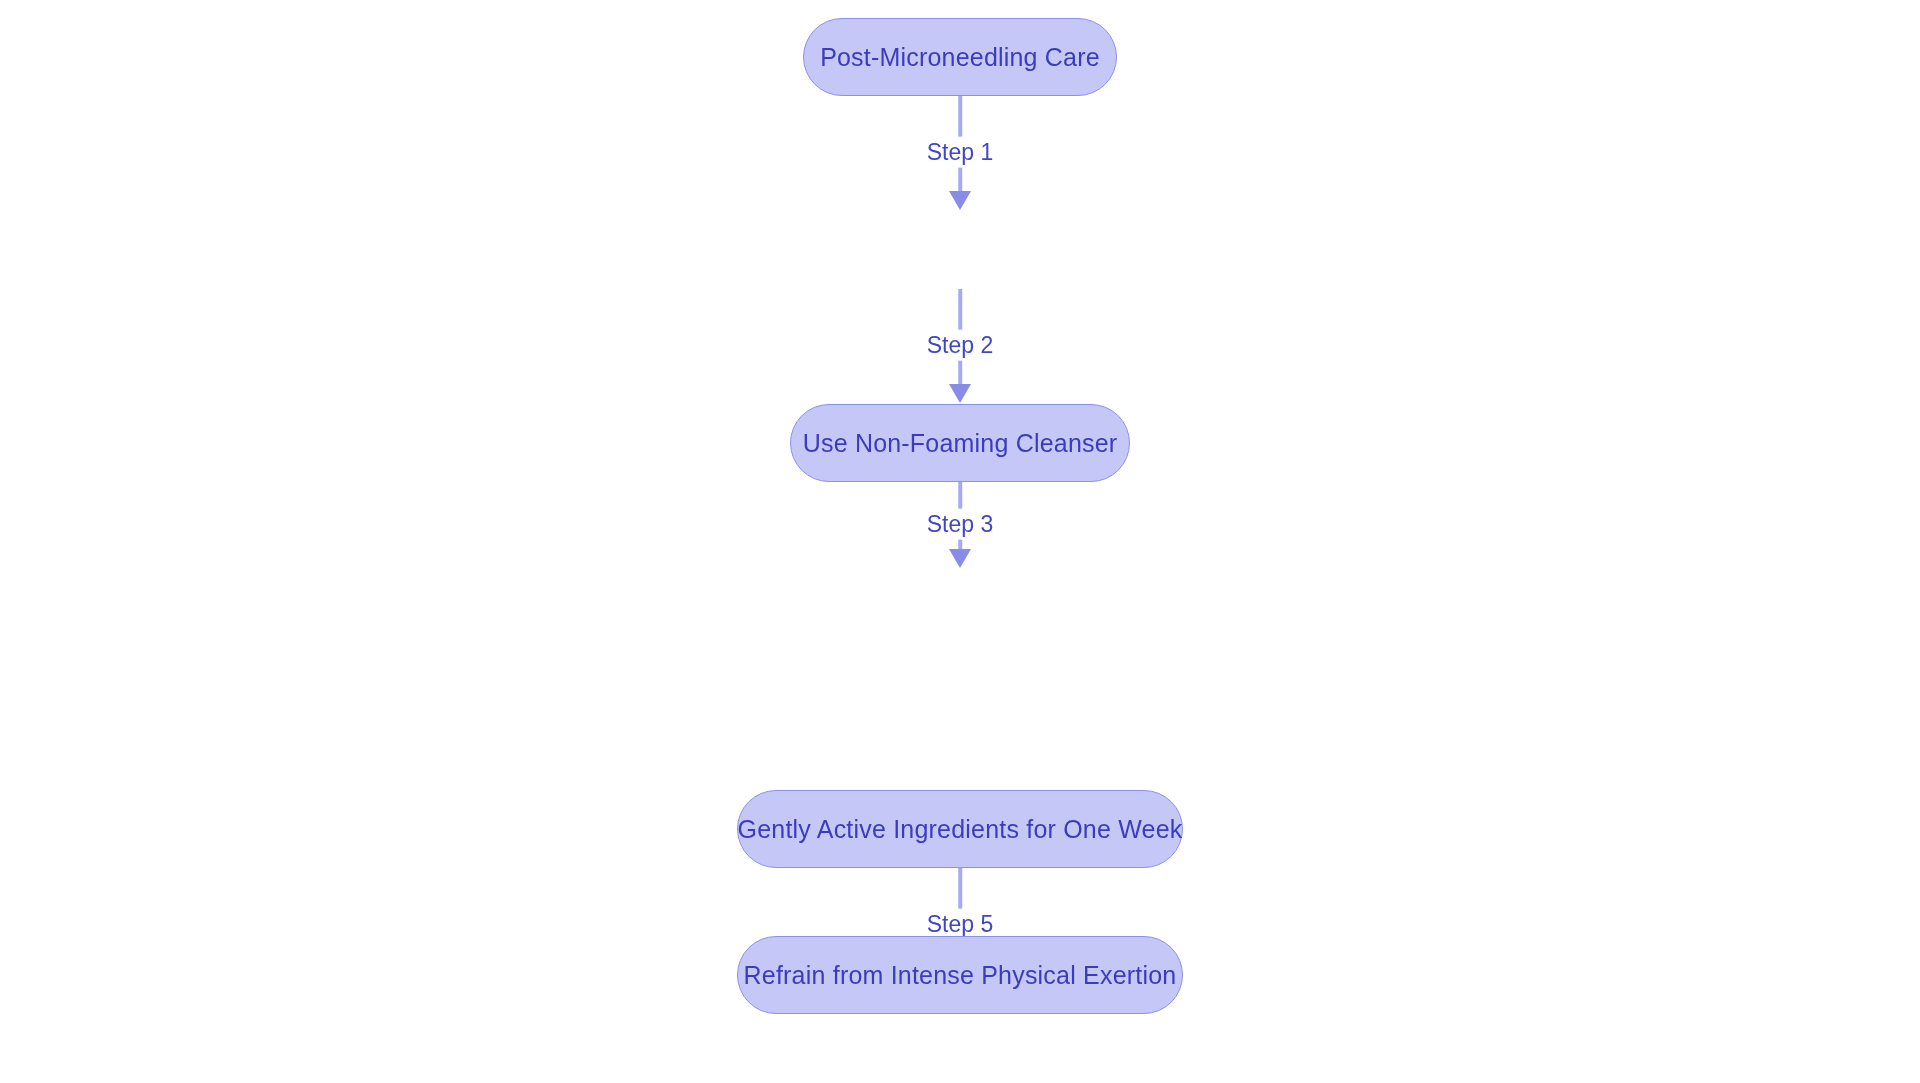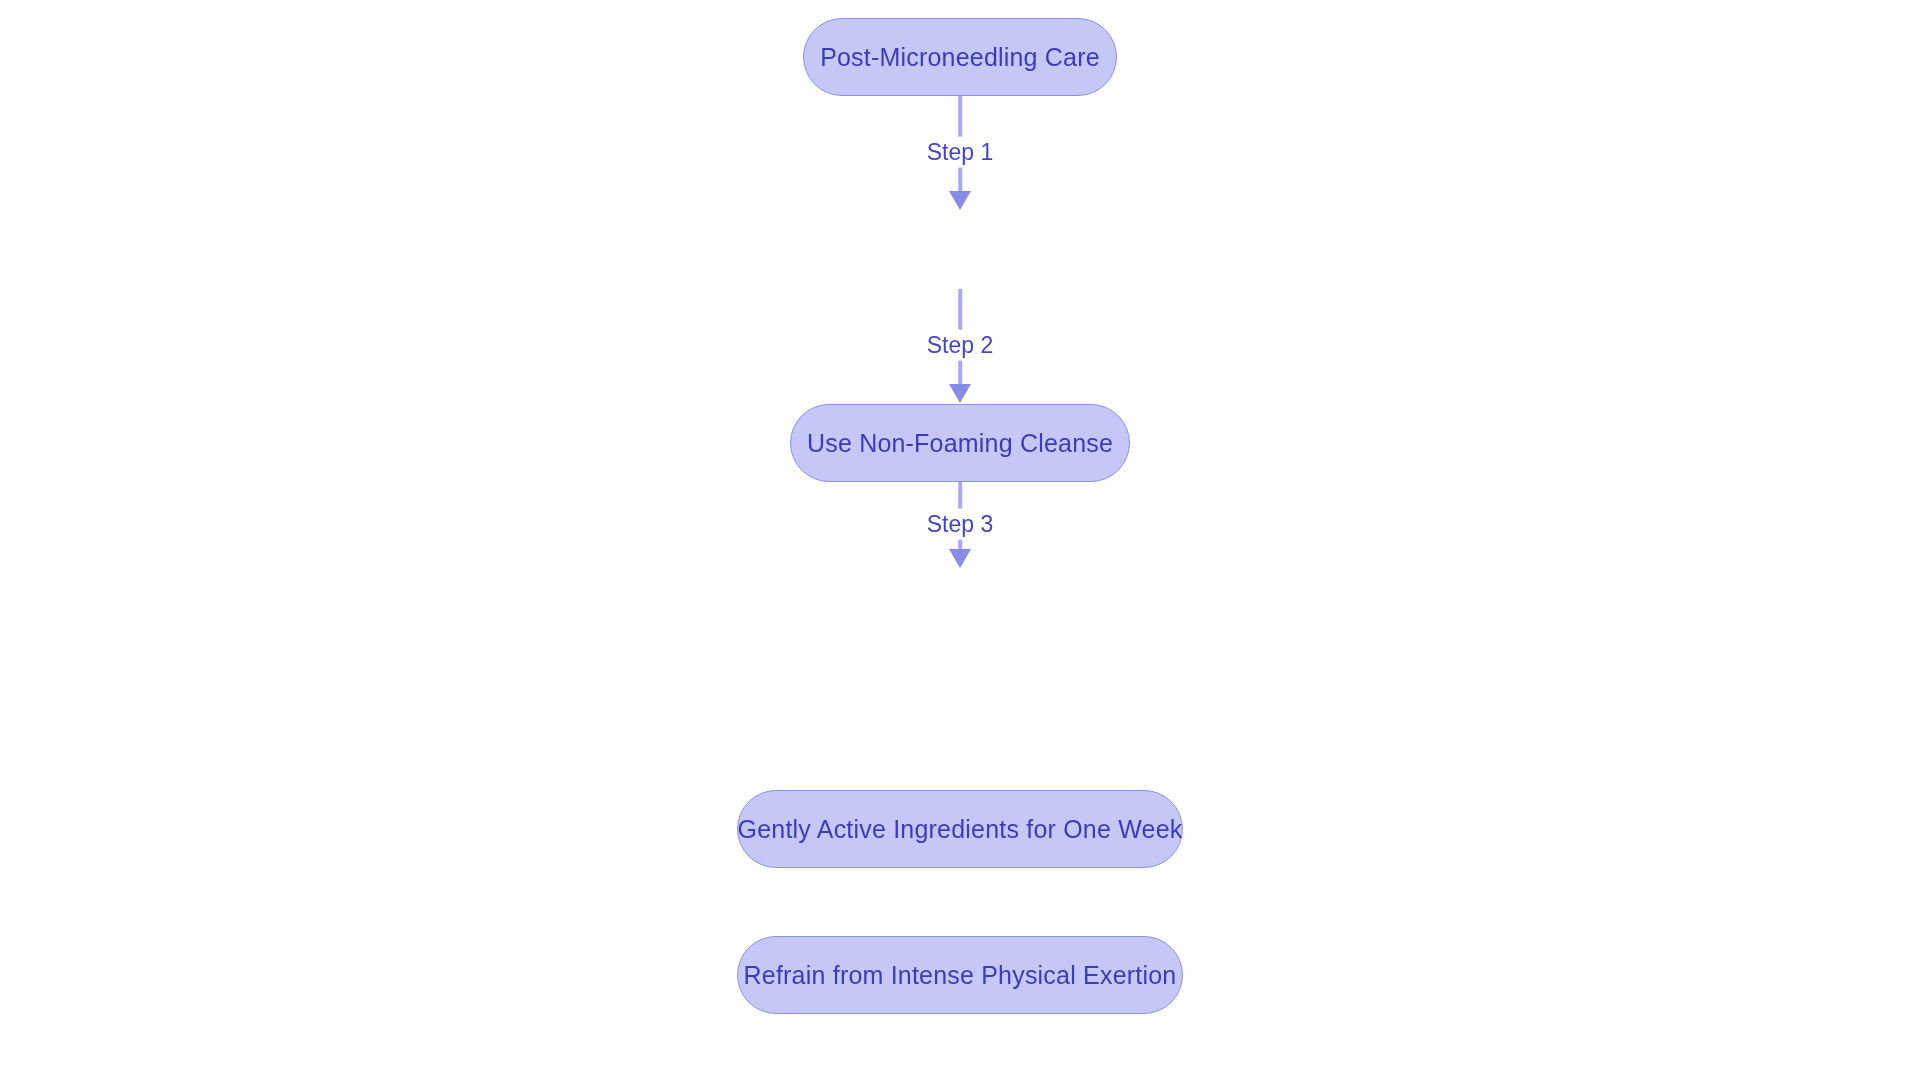--- a/index.html
+++ b/index.html
@@ -95,33 +95,38 @@
   </div>
 
 
   <div class="edge" style="top:289px;height:115px">
     <div class="edge-line"></div>
     <div class="edge-head"></div>
     <span class="edge-label">Step 2</span>
   </div>
 
   <div class="node" style="top:404px;width:340px">
-    <span class="node-label">Use Non-Foaming Cleanse</span>
+    <span class="node-label">Use Non-Foaming Cleanser</span>
   </div>
 
   <div class="edge" style="top:482px;height:87px">
     <div class="edge-line"></div>
     <div class="edge-head"></div>
     <span class="edge-label">Step 3</span>
   </div>
 
 
 
   <div class="node" style="top:790px;width:446px">
     <span class="node-label">Gently Active Ingredients for One Week</span>
   </div>
 
+  <div class="edge" style="top:868px;height:115px">
+    <div class="edge-line"></div>
+    <div class="edge-head"></div>
+    <span class="edge-label">Step 5</span>
+  </div>
 
   <div class="node" style="top:936px;width:446px">
     <span class="node-label">Refrain from Intense Physical Exertion</span>
   </div>
 
 </div>
 
 </body></html>

